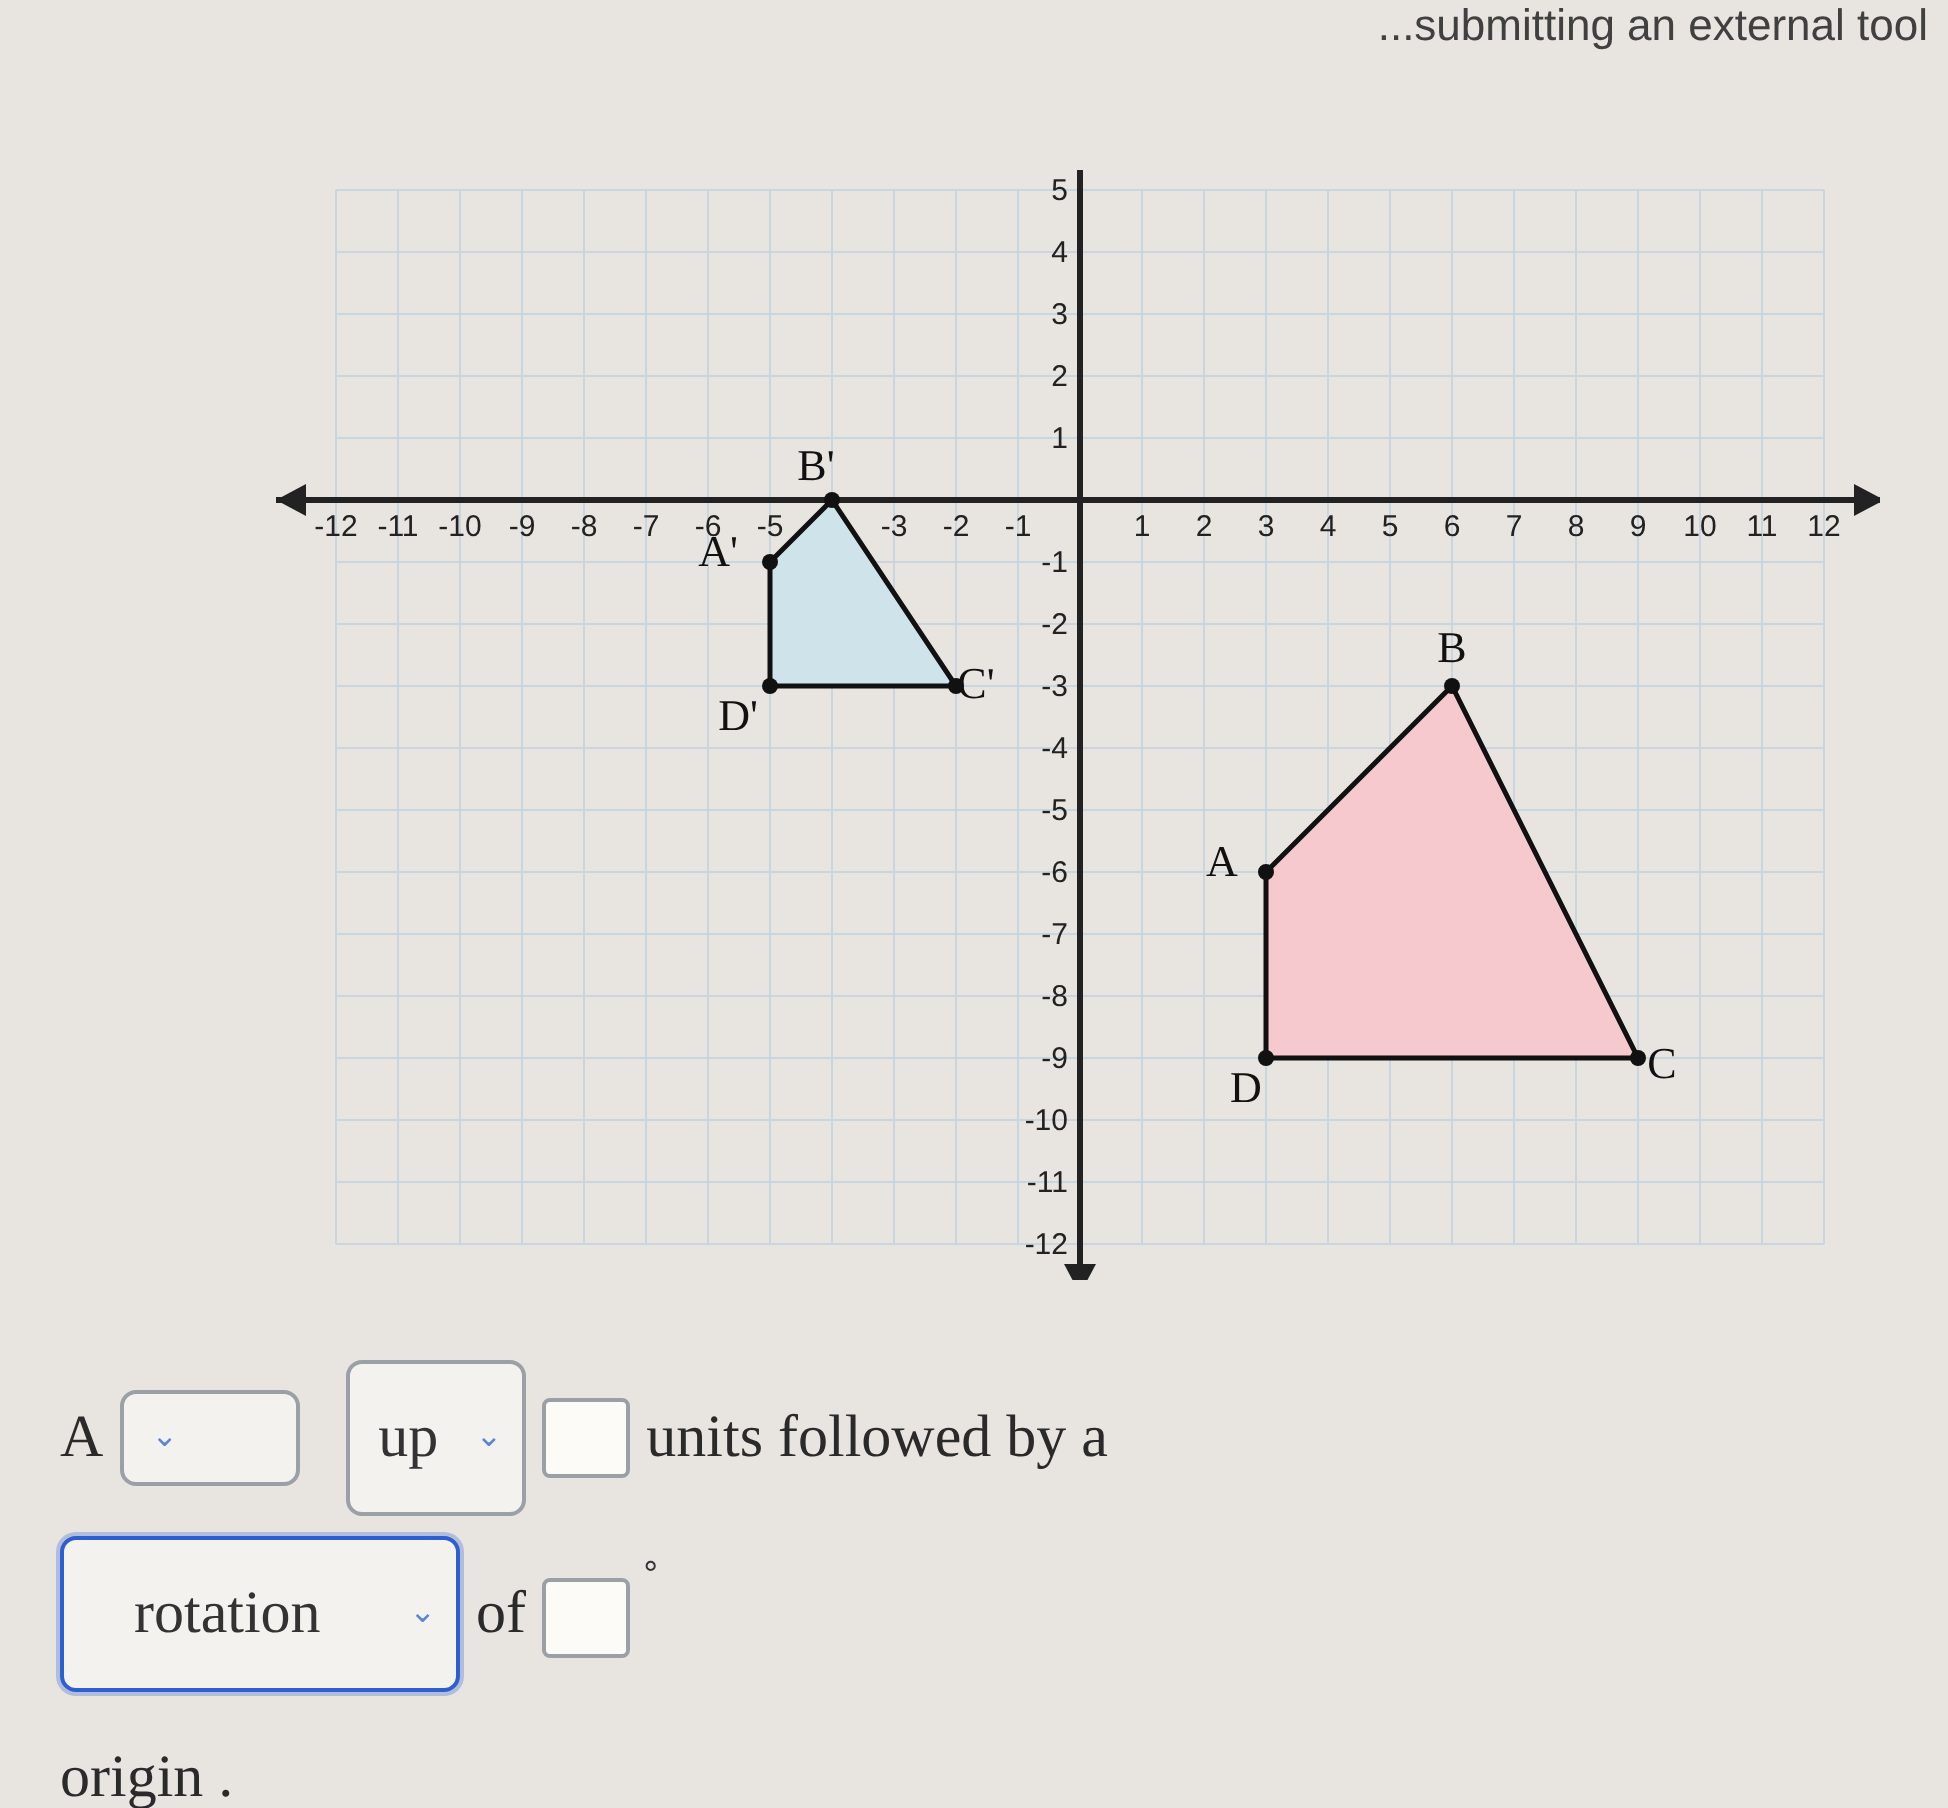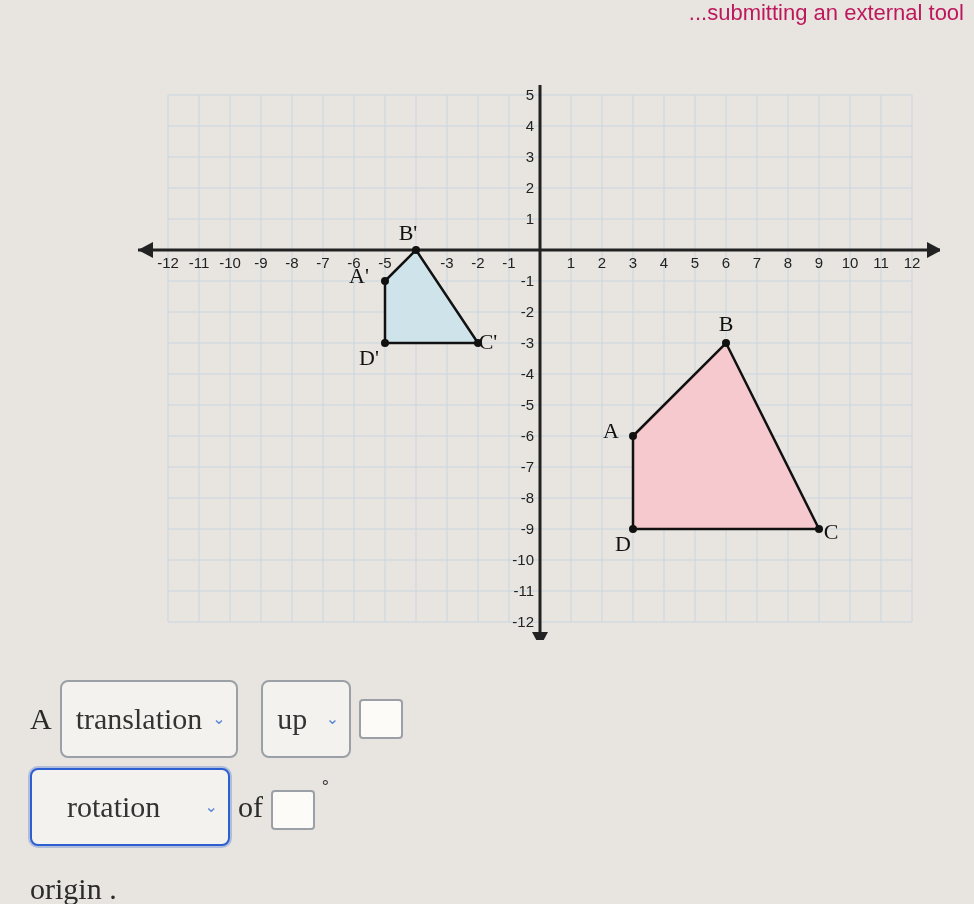--- a/index.html
+++ b/index.html
@@ -10,21 +10,21 @@
     width: 974px;
     height: 904px;
     overflow: hidden;
     position: relative;
   }
   .top-text {
     position: absolute;
     top: 0;
     right: 10px;
     font-family: Arial, sans-serif;
-    color: #be185d;
+    color: #404040;
     font-size: 22px;
   }
   .chart-wrap {
     position: absolute;
     top: 60px;
     left: 70px;
     width: 870px;
     height: 580px;
   }
   svg.chart {
@@ -222,29 +222,29 @@
         <text x="418" y="289" class="pt-label" text-anchor="middle">C'</text>
         <text x="299" y="305" class="pt-label" text-anchor="middle">D'</text>
       </g>
 </svg>
 </div>
 
 <div class="answer-area">
   <div class="row">
     <span>A</span>
     <span class="select">
-      <span>translation</span>
       <span class="chev">⌄</span>
     </span>
     <span>&nbsp;</span>
     <span class="select">
       <span>up</span>
       <span class="chev">⌄</span>
     </span>
     <span class="num-box"></span>
+    <span>units followed by a</span>
   </div>
   <div class="row">
     <span class="select focused" style="min-width:200px;padding-left:35px;">
       <span>rotation</span>
       <span class="chev">⌄</span>
     </span>
     <span>of</span>
     <span class="deg-wrap">
       <span class="num-box"></span>
       <span class="deg-sym">°</span>

